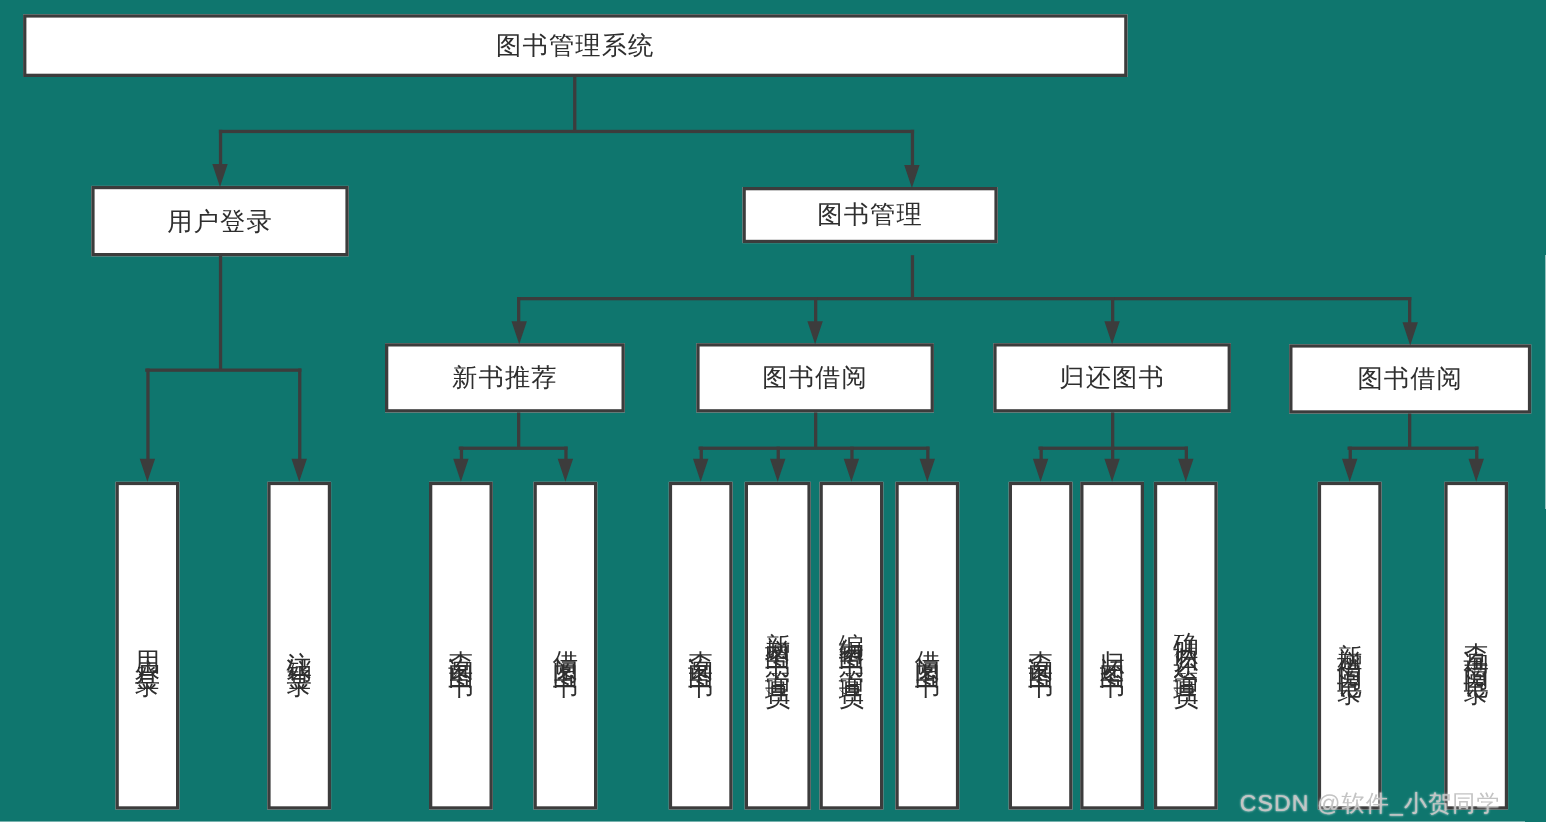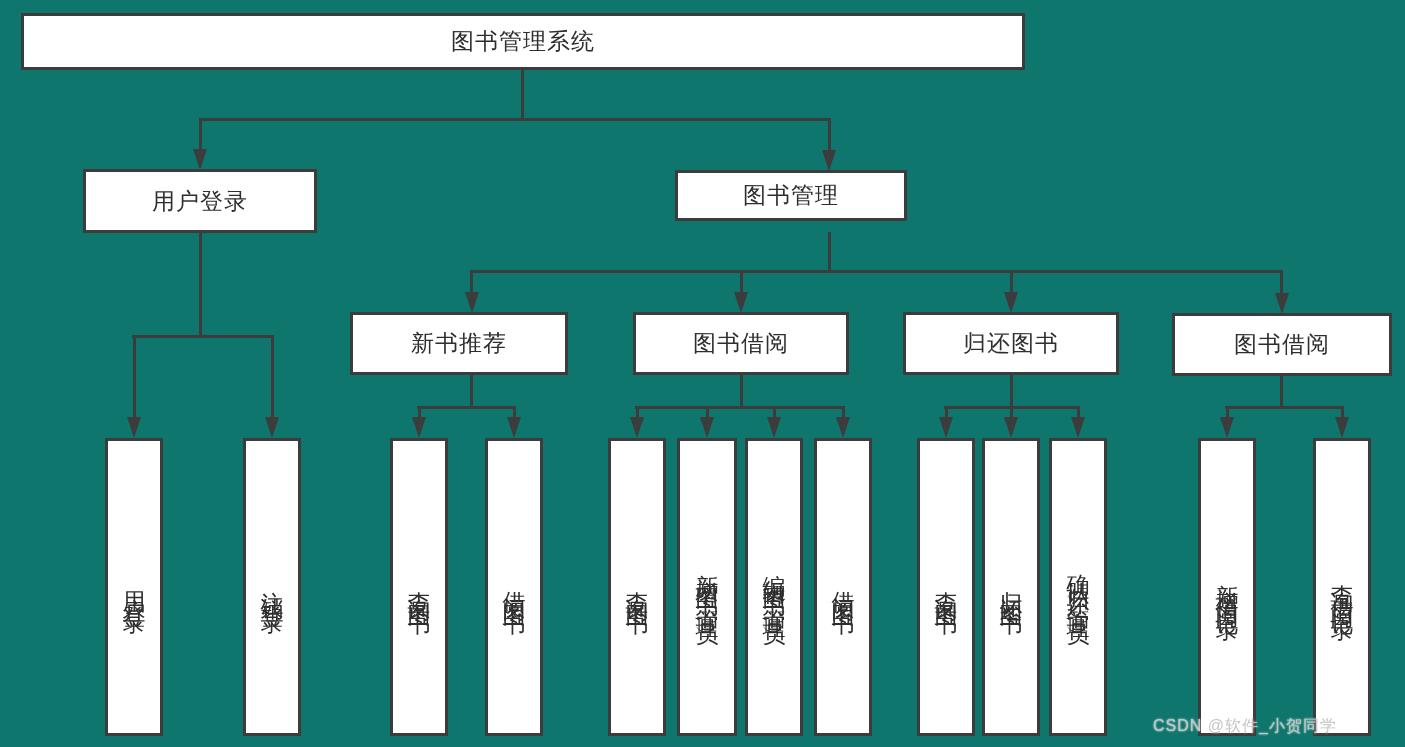--- a/index.html
+++ b/index.html
@@ -15,22 +15,22 @@
   .box.h span{letter-spacing:1px;white-space:nowrap;}
   .box.v span{writing-mode:vertical-rl;letter-spacing:7px;}
   .vline{position:absolute;width:3px;background:#3c3c3c;}
   .hline{position:absolute;height:3px;background:#3c3c3c;}
   .arrow{
     position:absolute;width:0;height:0;
     border-left:7px solid transparent;border-right:7px solid transparent;
     border-top:21px solid #3c3c3c;
   }
   #watermark{
-    position:absolute;left:1153px;top:716px;z-index:5;
-    color:#c4c4c4;font-size:16px;letter-spacing:1px;white-space:nowrap;
+    position:absolute;left:1127px;top:716px;z-index:5;
+    color:#c4c4c4;font-size:21px;letter-spacing:1px;white-space:nowrap;
     text-shadow:0 0 2px #ffffff;
   }
 </style>
 </head>
 <body>
 
 <div id="canvas">
 
   <div class="box h" style="left:21px;top:13px;width:1004px;height:57px">
     <span>图书管理系统</span>

